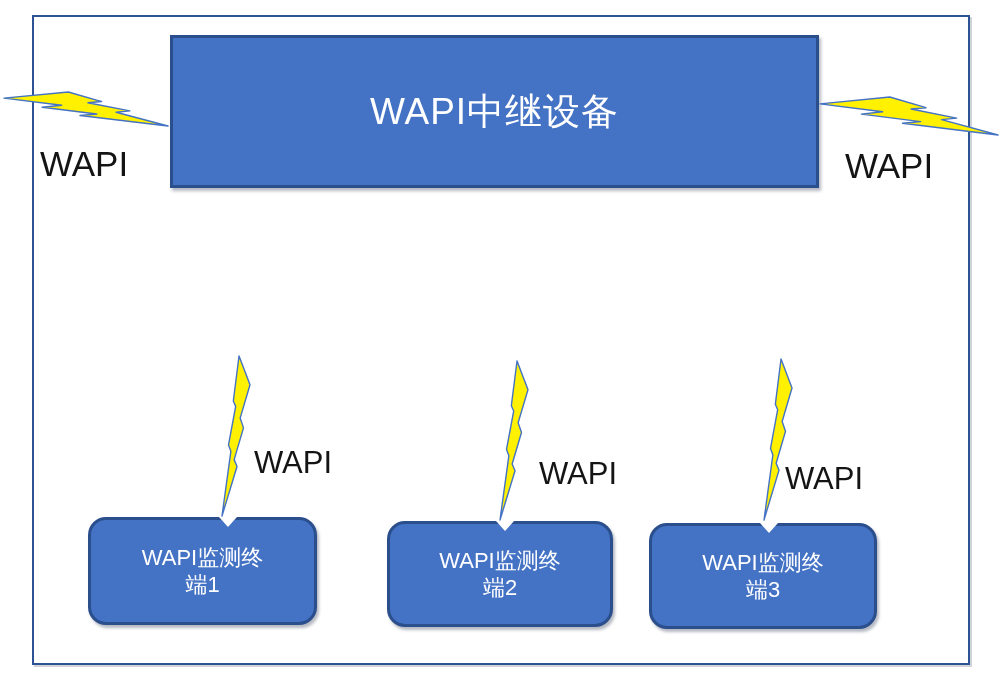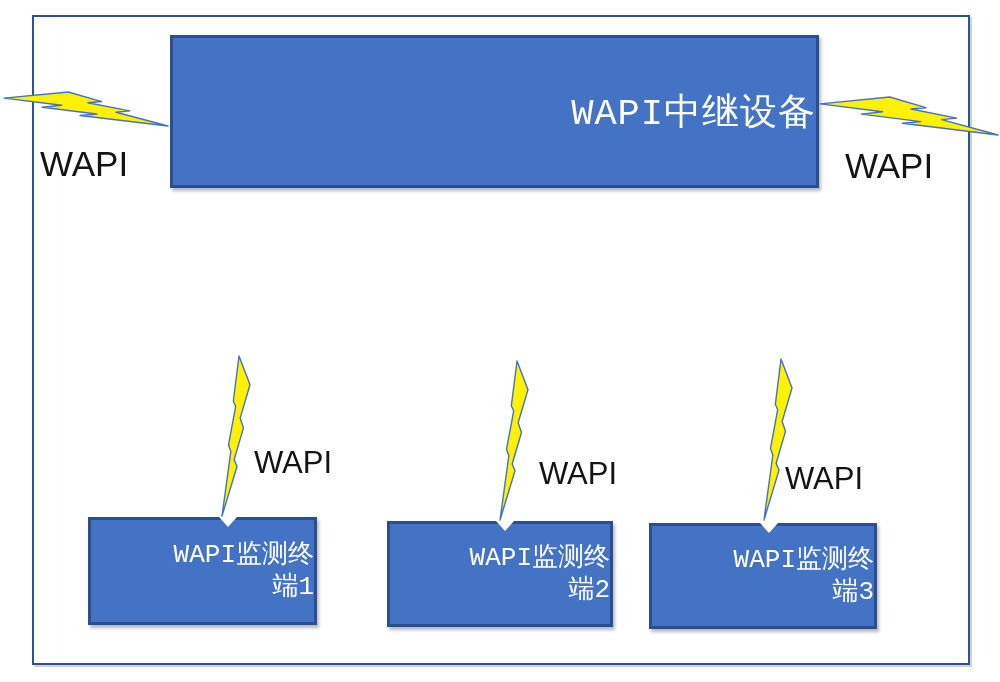--- a/index.html
+++ b/index.html
@@ -13,27 +13,26 @@
     position:relative;width:1000px;height:682px;background:var(--background);
     font-family:"Liberation Sans","DejaVu Sans",sans-serif;overflow:hidden;
   }
   .frame{
     position:absolute;left:32px;top:15px;width:938px;height:650px;
     border:2px solid var(--frame-border);
     box-shadow:2px 2px 0 rgba(120,130,150,.35);
   }
   .node{
     position:absolute;background:var(--box-fill);border:3px solid var(--box-border);
-    color:var(--box-text);display:flex;flex-direction:column;align-items:flex-end;
+    color:var(--box-text);display:flex;flex-direction:column;align-items:center;
     justify-content:center;text-align:center;
     box-shadow:2px 3px 3px rgba(90,100,120,.45);
-    font-family:Liberation Mono, monospace;
   }
   .relay{left:170px;top:35px;width:649px;height:153px;font-size:37px;letter-spacing:1px;}
-  .term{font-size:26px;line-height:1.25;}
+  .term{font-size:22px;line-height:1.25;border-radius:18px;}
   .term1{left:88px;top:517px;width:229px;height:108px;}
   .term2{left:387px;top:521px;width:226px;height:106px;}
   .term3{left:649px;top:523px;width:228px;height:106px;}
   .notch{
     position:absolute;top:-3px;width:0;height:0;
     border-left:9px solid transparent;border-right:9px solid transparent;
     border-top:10px solid var(--background);
   }
   .notch1{left:128px;} .notch2{left:106px;} .notch3{left:108px;}
   .bolt{position:absolute;z-index:5;overflow:visible;}

